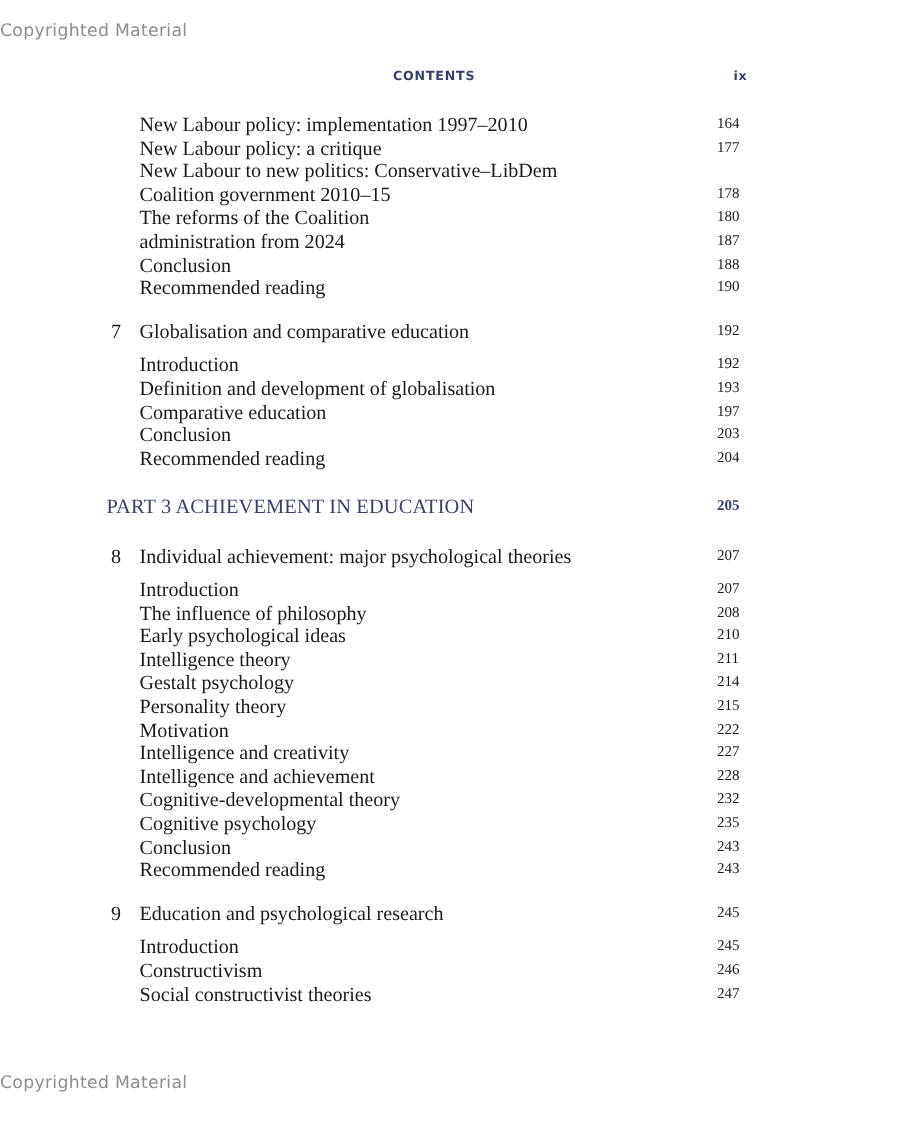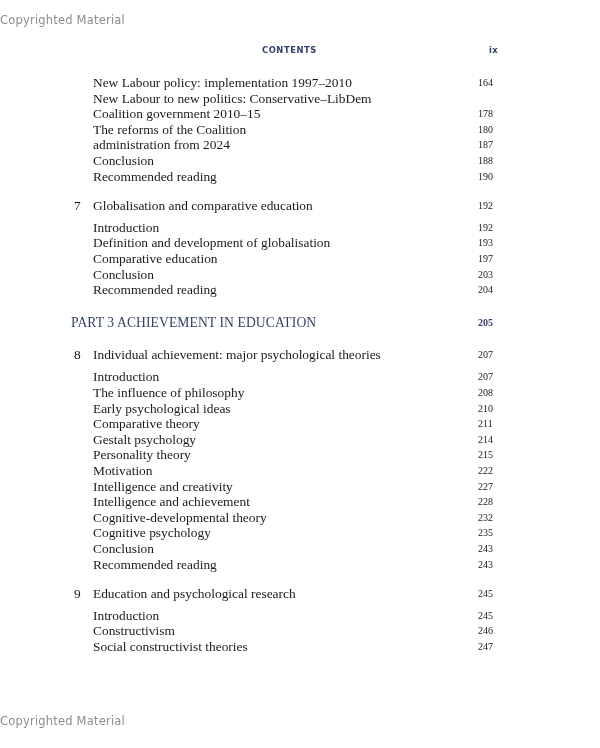--- a/index.html
+++ b/index.html
@@ -141,20 +141,24 @@
   </div>
 
   <div class="toc">
 
     <div>
       <div class="row entry">
         <span class="label">New Labour policy: implementation 1997–2010</span>
         <span class="folio">164</span>
       </div>
       <div class="row entry">
+        <span class="label">New Labour policy: a critique</span>
+        <span class="folio">177</span>
+      </div>
+      <div class="row entry">
         <span class="label">New Labour to new politics: Conservative–LibDem</span>
         <span class="folio"></span>
       </div>
       <div class="row entry">
         <span class="label">Coalition government 2010–15</span>
         <span class="folio">178</span>
       </div>
       <div class="row entry">
         <span class="label">The reforms of the Coalition</span>
         <span class="folio">180</span>
@@ -226,21 +230,21 @@
       </div>
       <div class="row entry">
         <span class="label">The influence of philosophy</span>
         <span class="folio">208</span>
       </div>
       <div class="row entry">
         <span class="label">Early psychological ideas</span>
         <span class="folio">210</span>
       </div>
       <div class="row entry">
-        <span class="label">Comparative theory</span>
+        <span class="label">Intelligence theory</span>
         <span class="folio">211</span>
       </div>
       <div class="row entry">
         <span class="label">Gestalt psychology</span>
         <span class="folio">214</span>
       </div>
       <div class="row entry">
         <span class="label">Personality theory</span>
         <span class="folio">215</span>
       </div>

